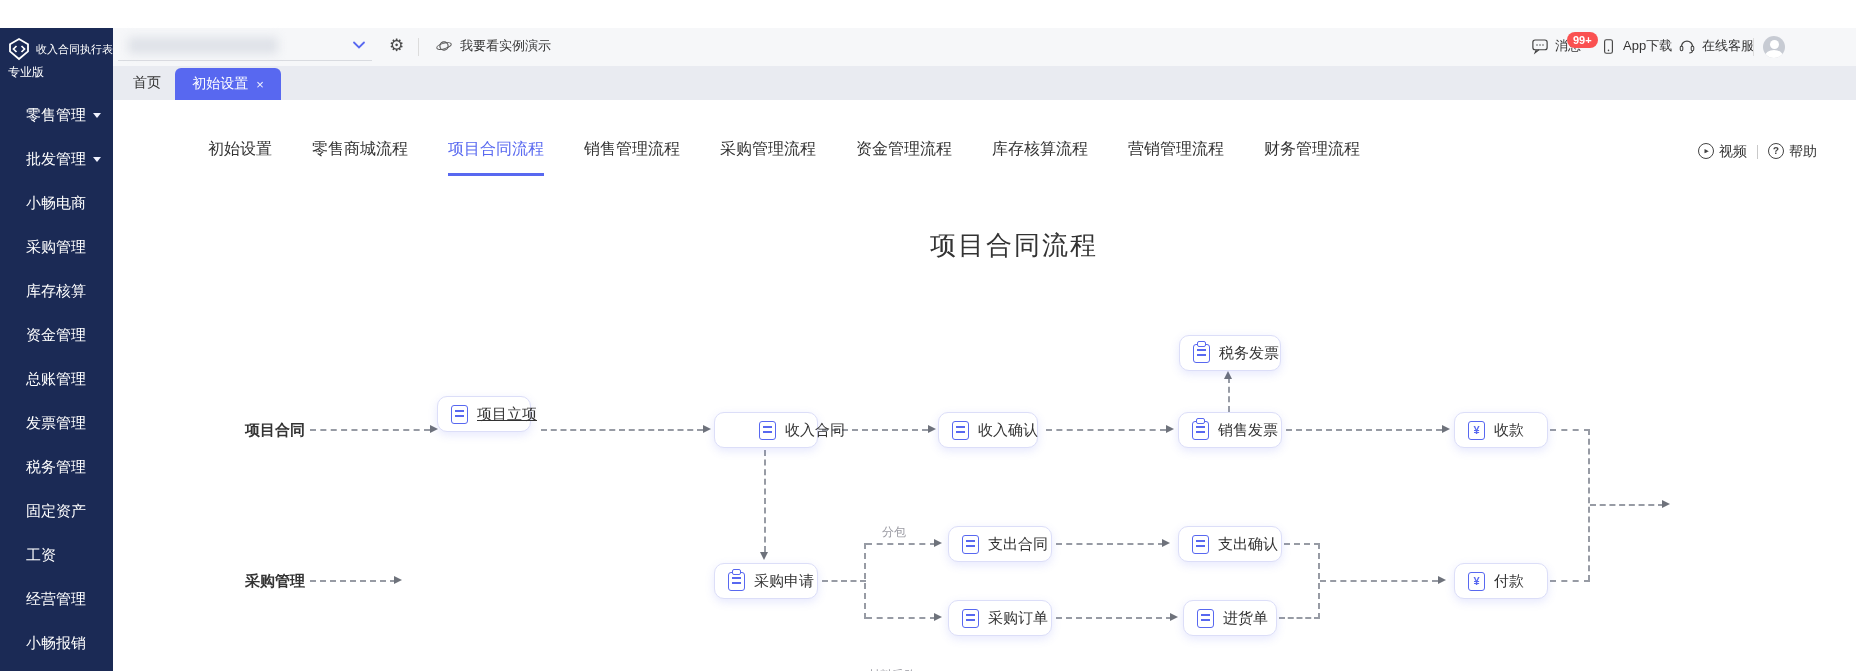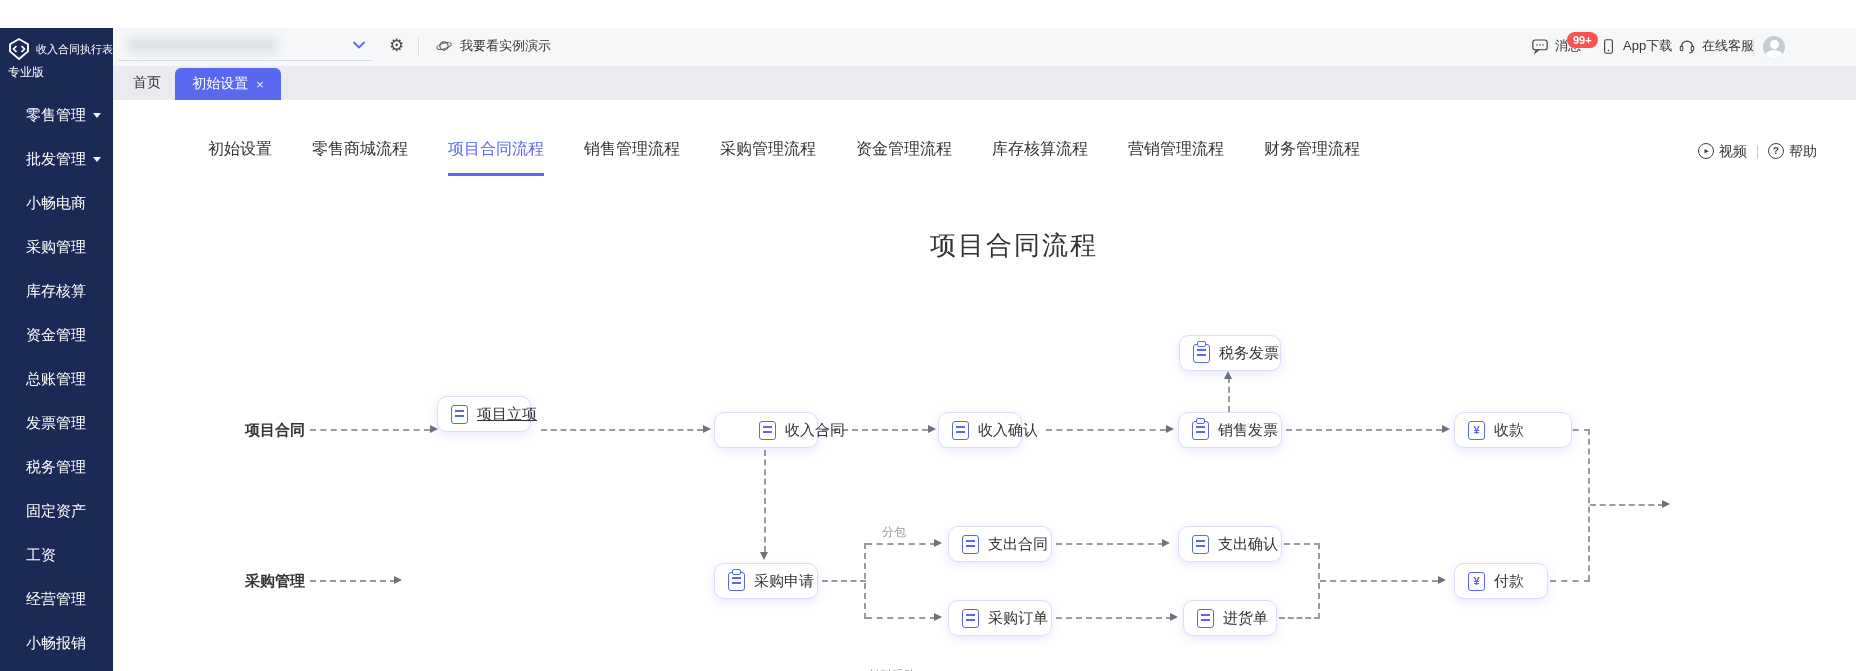--- a/index.html
+++ b/index.html
@@ -303,29 +303,29 @@
     <span>税务发票</span>
   </div>
   <div class="node" style="left:437px; top:396px; width:94px;text-decoration:underline;">
     <span class="nicon"></span>
     <span>项目立项</span>
   </div>
   <div class="node" style="left:714px; top:412px; width:104px;padding-left:44px;">
     <span class="nicon"></span>
     <span>收入合同</span>
   </div>
-  <div class="node" style="left:938px; top:412px; width:84px;">
+  <div class="node" style="left:938px; top:412px; width:100px;">
     <span class="nicon"></span>
     <span>收入确认</span>
   </div>
   <div class="node" style="left:1178px; top:412px; width:104px;">
     <span class="nicon clip"></span>
     <span>销售发票</span>
   </div>
-  <div class="node" style="left:1454px; top:412px; width:118px;">
+  <div class="node" style="left:1454px; top:412px; width:94px;">
     <span class="nicon money"></span>
     <span>收款</span>
   </div>
   <div class="node" style="left:948px; top:526px; width:104px;">
     <span class="nicon"></span>
     <span>支出合同</span>
   </div>
   <div class="node" style="left:1178px; top:526px; width:104px;">
     <span class="nicon"></span>
     <span>支出确认</span>

